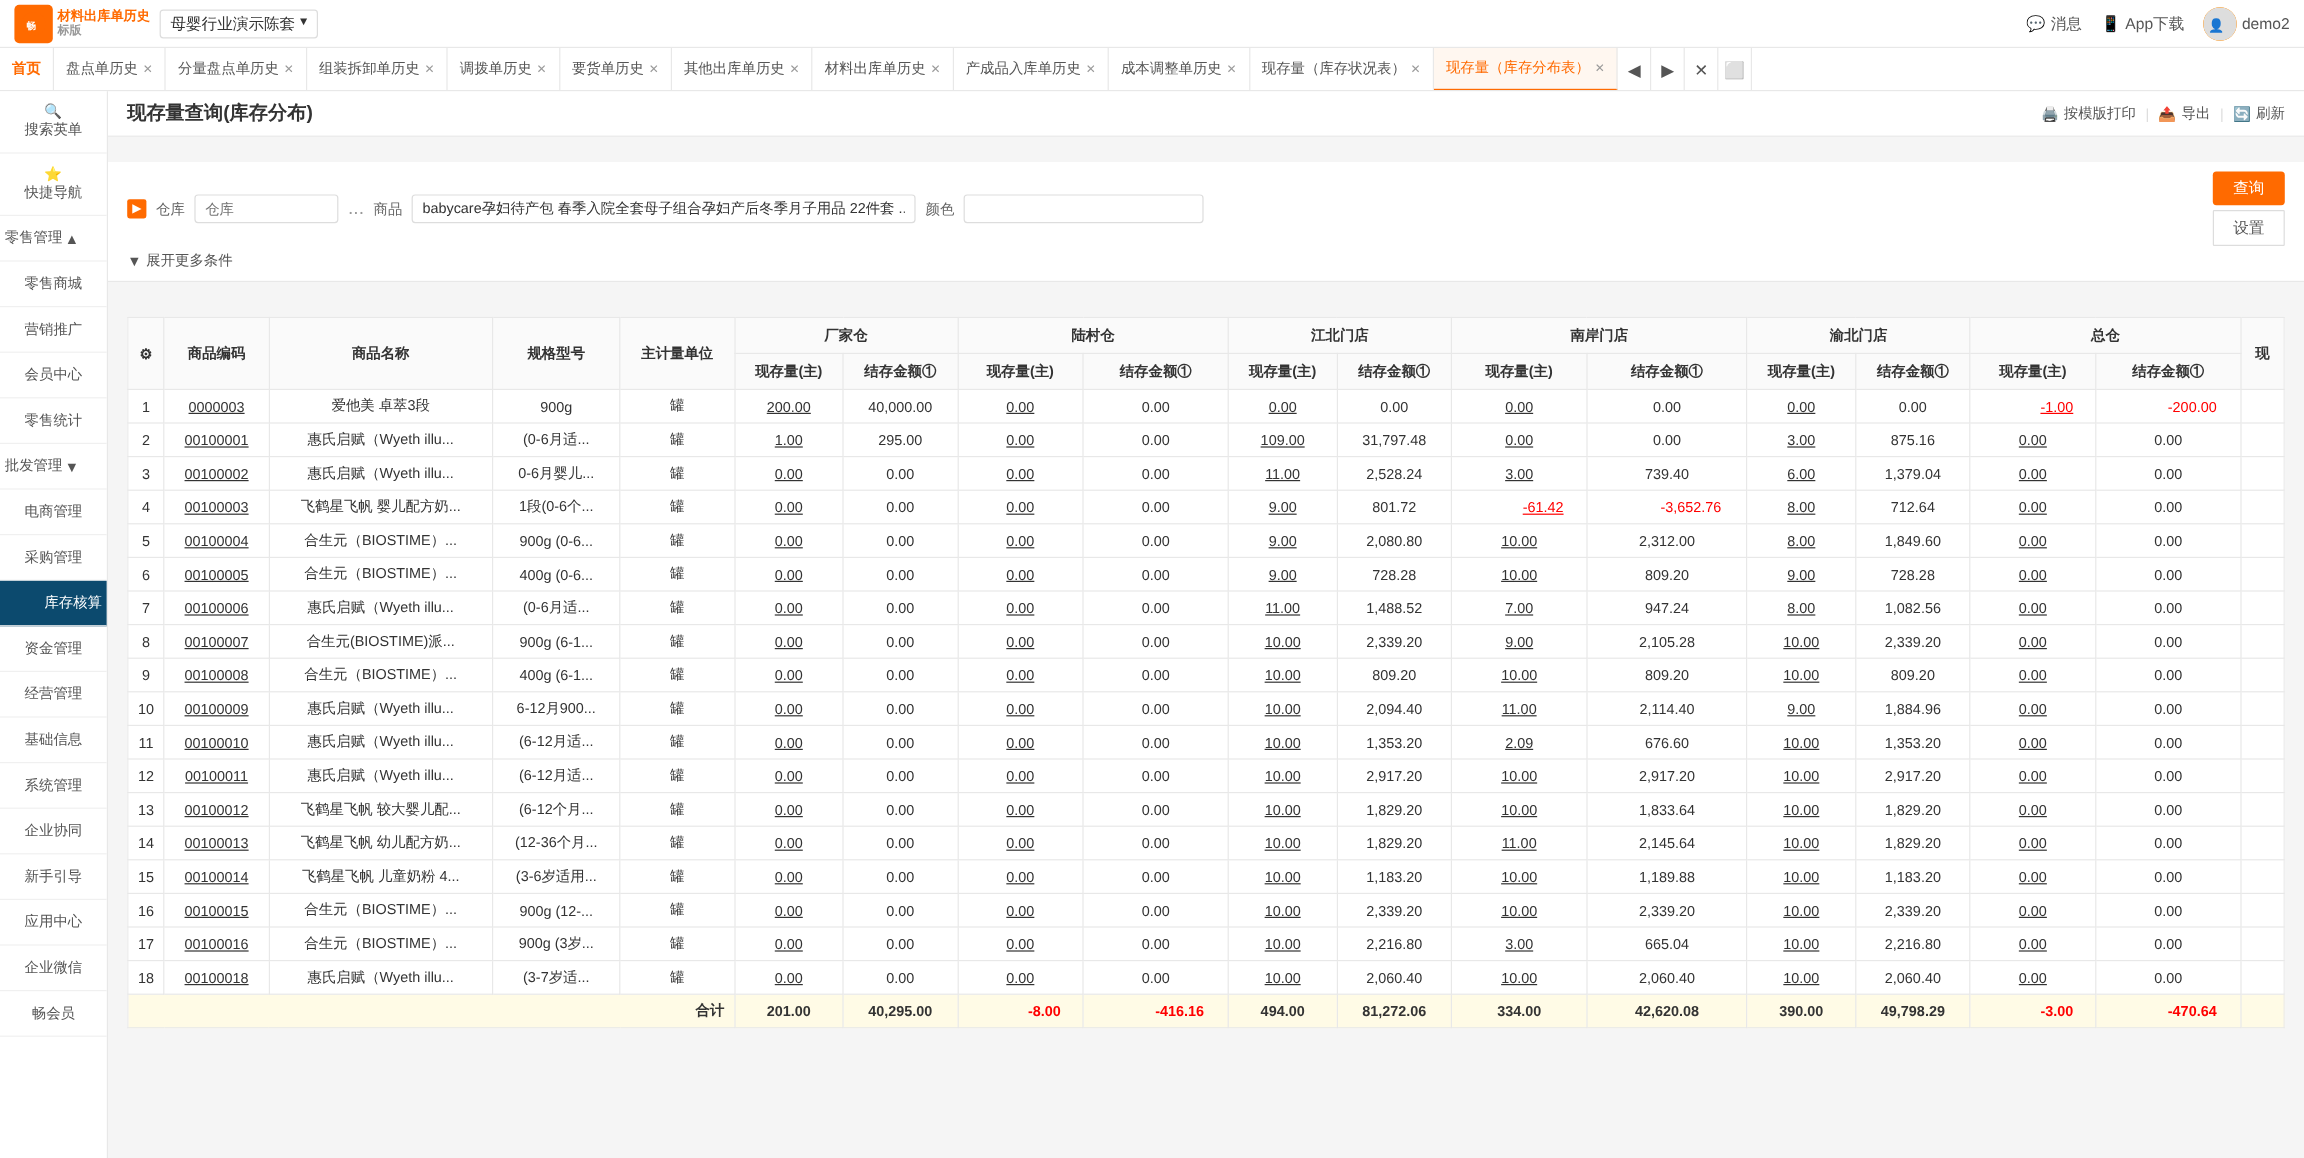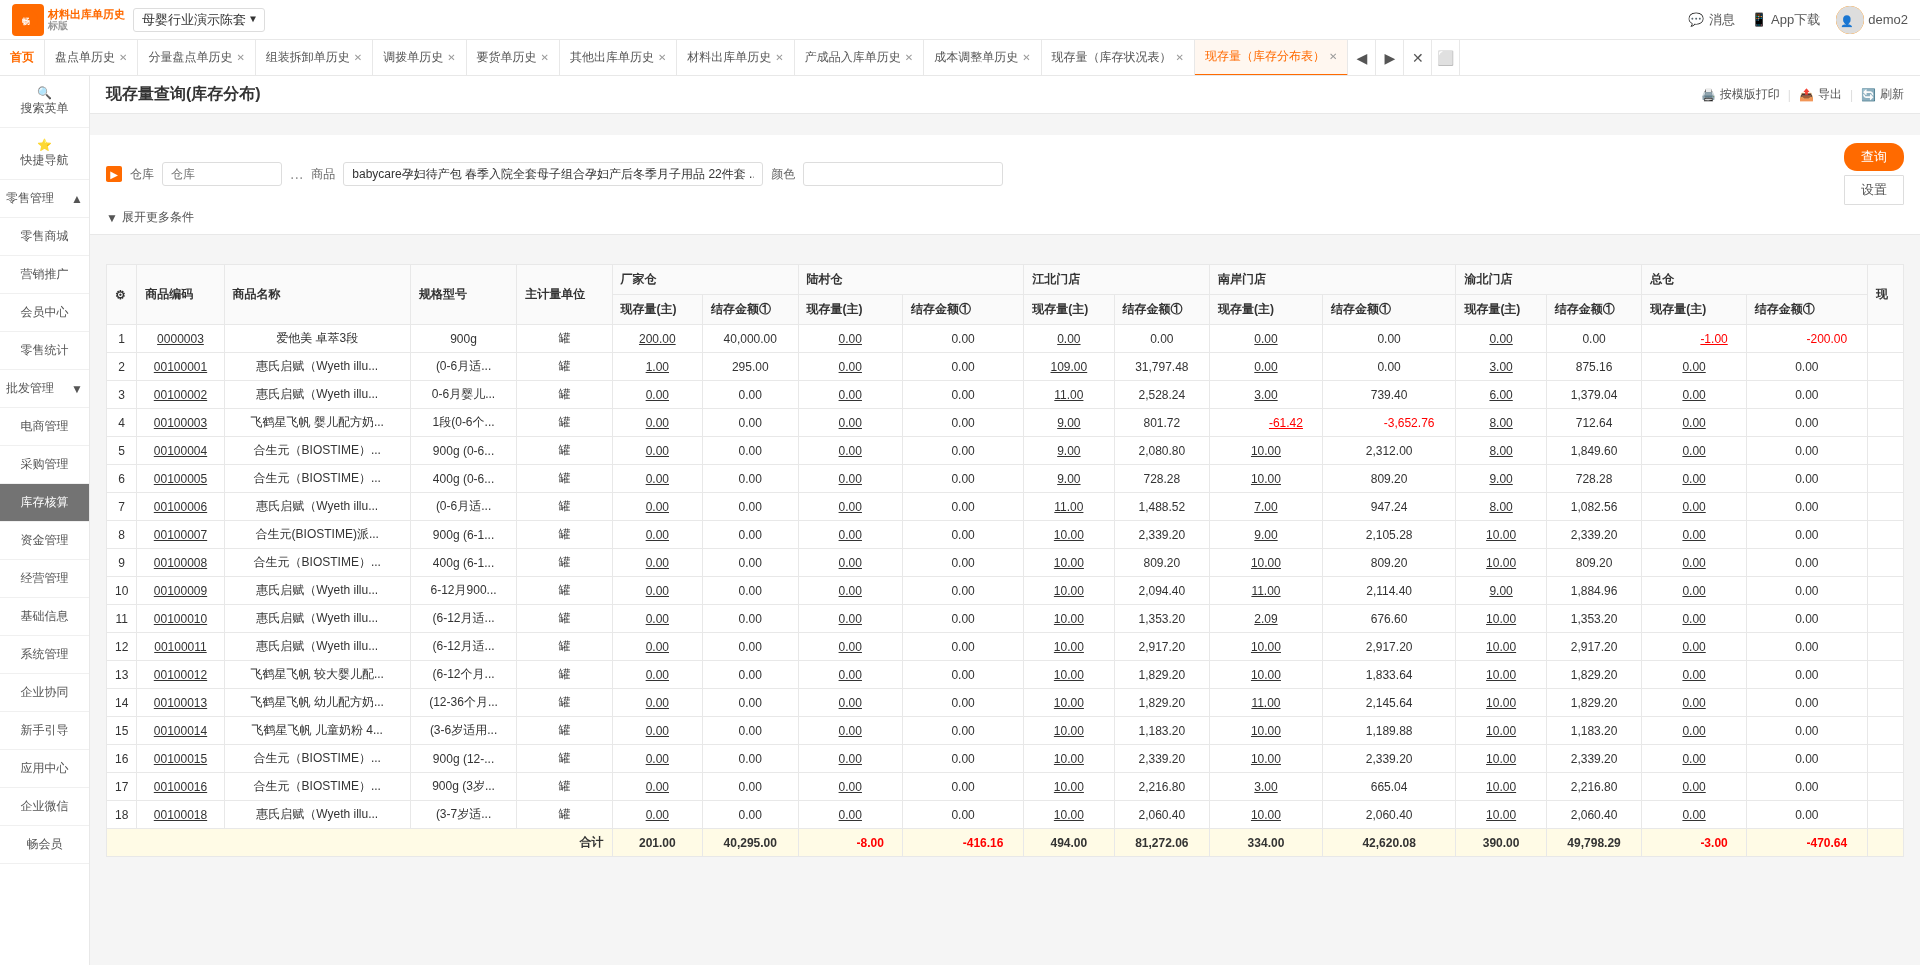--- a/index.html
+++ b/index.html
@@ -22,50 +22,50 @@
     .tab-close { color: #999; font-size: 10px; cursor: pointer; }
     .tab-nav-btn { width: 28px; height: 36px; display: flex; align-items: center; justify-content: center; cursor: pointer; color: #555; font-size: 14px; border-right: 1px solid #e8e8e8; flex-shrink: 0; }
     .tab-item-home { color: #ff6a00; font-weight: bold; }
 
     
     .main-layout { display: flex; height: calc(965px - 76px); }
 
     
     .sidebar { width: 90px; background: #fff; border-right: 1px solid #e8e8e8; display: flex; flex-direction: column; overflow-y: auto; flex-shrink: 0; }
     .sidebar-item { padding: 10px 4px; text-align: center; cursor: pointer; font-size: 12px; color: #555; border-bottom: 1px solid #f0f0f0; }
-    .sidebar-item.active { background: #737373; color: white; }
-    .sidebar-item.has-arrow { display: flex; align-items: center; justify-content: center; gap: 17px; }
+    .sidebar-item.active { background: #0c4a6e; color: white; text-align: right; }
+    .sidebar-item.has-arrow { display: flex; align-items: center; gap: 2px; }
 
     
     .content-area { flex: 1; overflow: hidden; display: flex; flex-direction: column; background: #f5f5f5; gap: 21px; }
 
     
     .page-header { background: #fff; padding: 8px 16px; display: flex; align-items: center; justify-content: space-between; border-bottom: 1px solid #e8e8e8; }
     .page-title { font-size: 16px; font-weight: bold; color: #333; }
     .header-actions { display: flex; align-items: center; gap: 8px; }
     .btn-print { display: flex; align-items: center; gap: 4px; font-size: 12px; color: #555; cursor: pointer; }
     .btn-export { display: flex; align-items: center; gap: 4px; font-size: 12px; color: #555; cursor: pointer; }
     .btn-refresh { display: flex; align-items: center; gap: 4px; font-size: 12px; color: #555; cursor: pointer; }
 
     
     .filter-bar { background: #fff; padding: 8px 16px; border-bottom: 1px solid #e8e8e8; }
     .filter-row { display: flex; align-items: center; gap: 8px; flex-wrap: wrap; }
     .filter-label { font-size: 12px; color: #666; flex-shrink: 0; }
     .filter-input { border: 1px solid #ddd; border-radius: 3px; padding: 4px 8px; font-size: 12px; color: #333; background: #fff; min-width: 80px; }
     .filter-input-long { min-width: 400px; }
     .filter-expand { display: flex; align-items: center; gap: 4px; color: #555; font-size: 12px; cursor: pointer; margin-top: 4px; }
-    .btn-query { background: #ff6a00; color: white; border: none; padding: 5px 16px; border-radius: 13px; font-size: 13px; cursor: pointer; }
+    .btn-query { background: #ff6a00; color: white; border: none; padding: 5px 16px; border-radius: 3px; font-size: 13px; cursor: pointer; }
     .btn-settings { background: #fff; color: #555; border: 1px solid #ddd; padding: 5px 16px; border-radius: 1px; font-size: 13px; cursor: pointer; }
     .filter-ellipsis { color: #999; font-size: 16px; }
     .filter-actions { display: flex; flex-direction: column; gap: 4px; margin-left: auto; }
 
     
     .table-area { flex: 1; overflow: auto; padding: 8px 16px; }
     .data-table { width: 100%; border-collapse: collapse; background: #fff; font-size: 12px; }
-    .data-table th { background: #fafafa; border: 1px solid #e8e8e8; padding: 6px 8px; text-align: left; font-weight: 600; color: #333; white-space: nowrap; }
+    .data-table th { background: #fafafa; border: 1px solid #e8e8e8; padding: 6px 8px; text-align: center; font-weight: 600; color: #333; white-space: nowrap; }
     .data-table td { border: 1px solid #e8e8e8; padding: 5px 8px; text-align: center; color: #333; white-space: nowrap; }
     .data-table .num-cell { text-decoration: underline; cursor: pointer; }
     .data-table .negative { color: #f00; padding-left: 48px; }
     .data-table .footer-row td { background: #fffbe6; font-weight: bold; }
     .th-gear { width: 28px; cursor: pointer; }
     .col-group-header { background: #f0f0f0; }
     .sub-header { background: #fafafa; }
     .row-num { color: #999; }
 
     .scrollbar-area { overflow-x: auto; }

